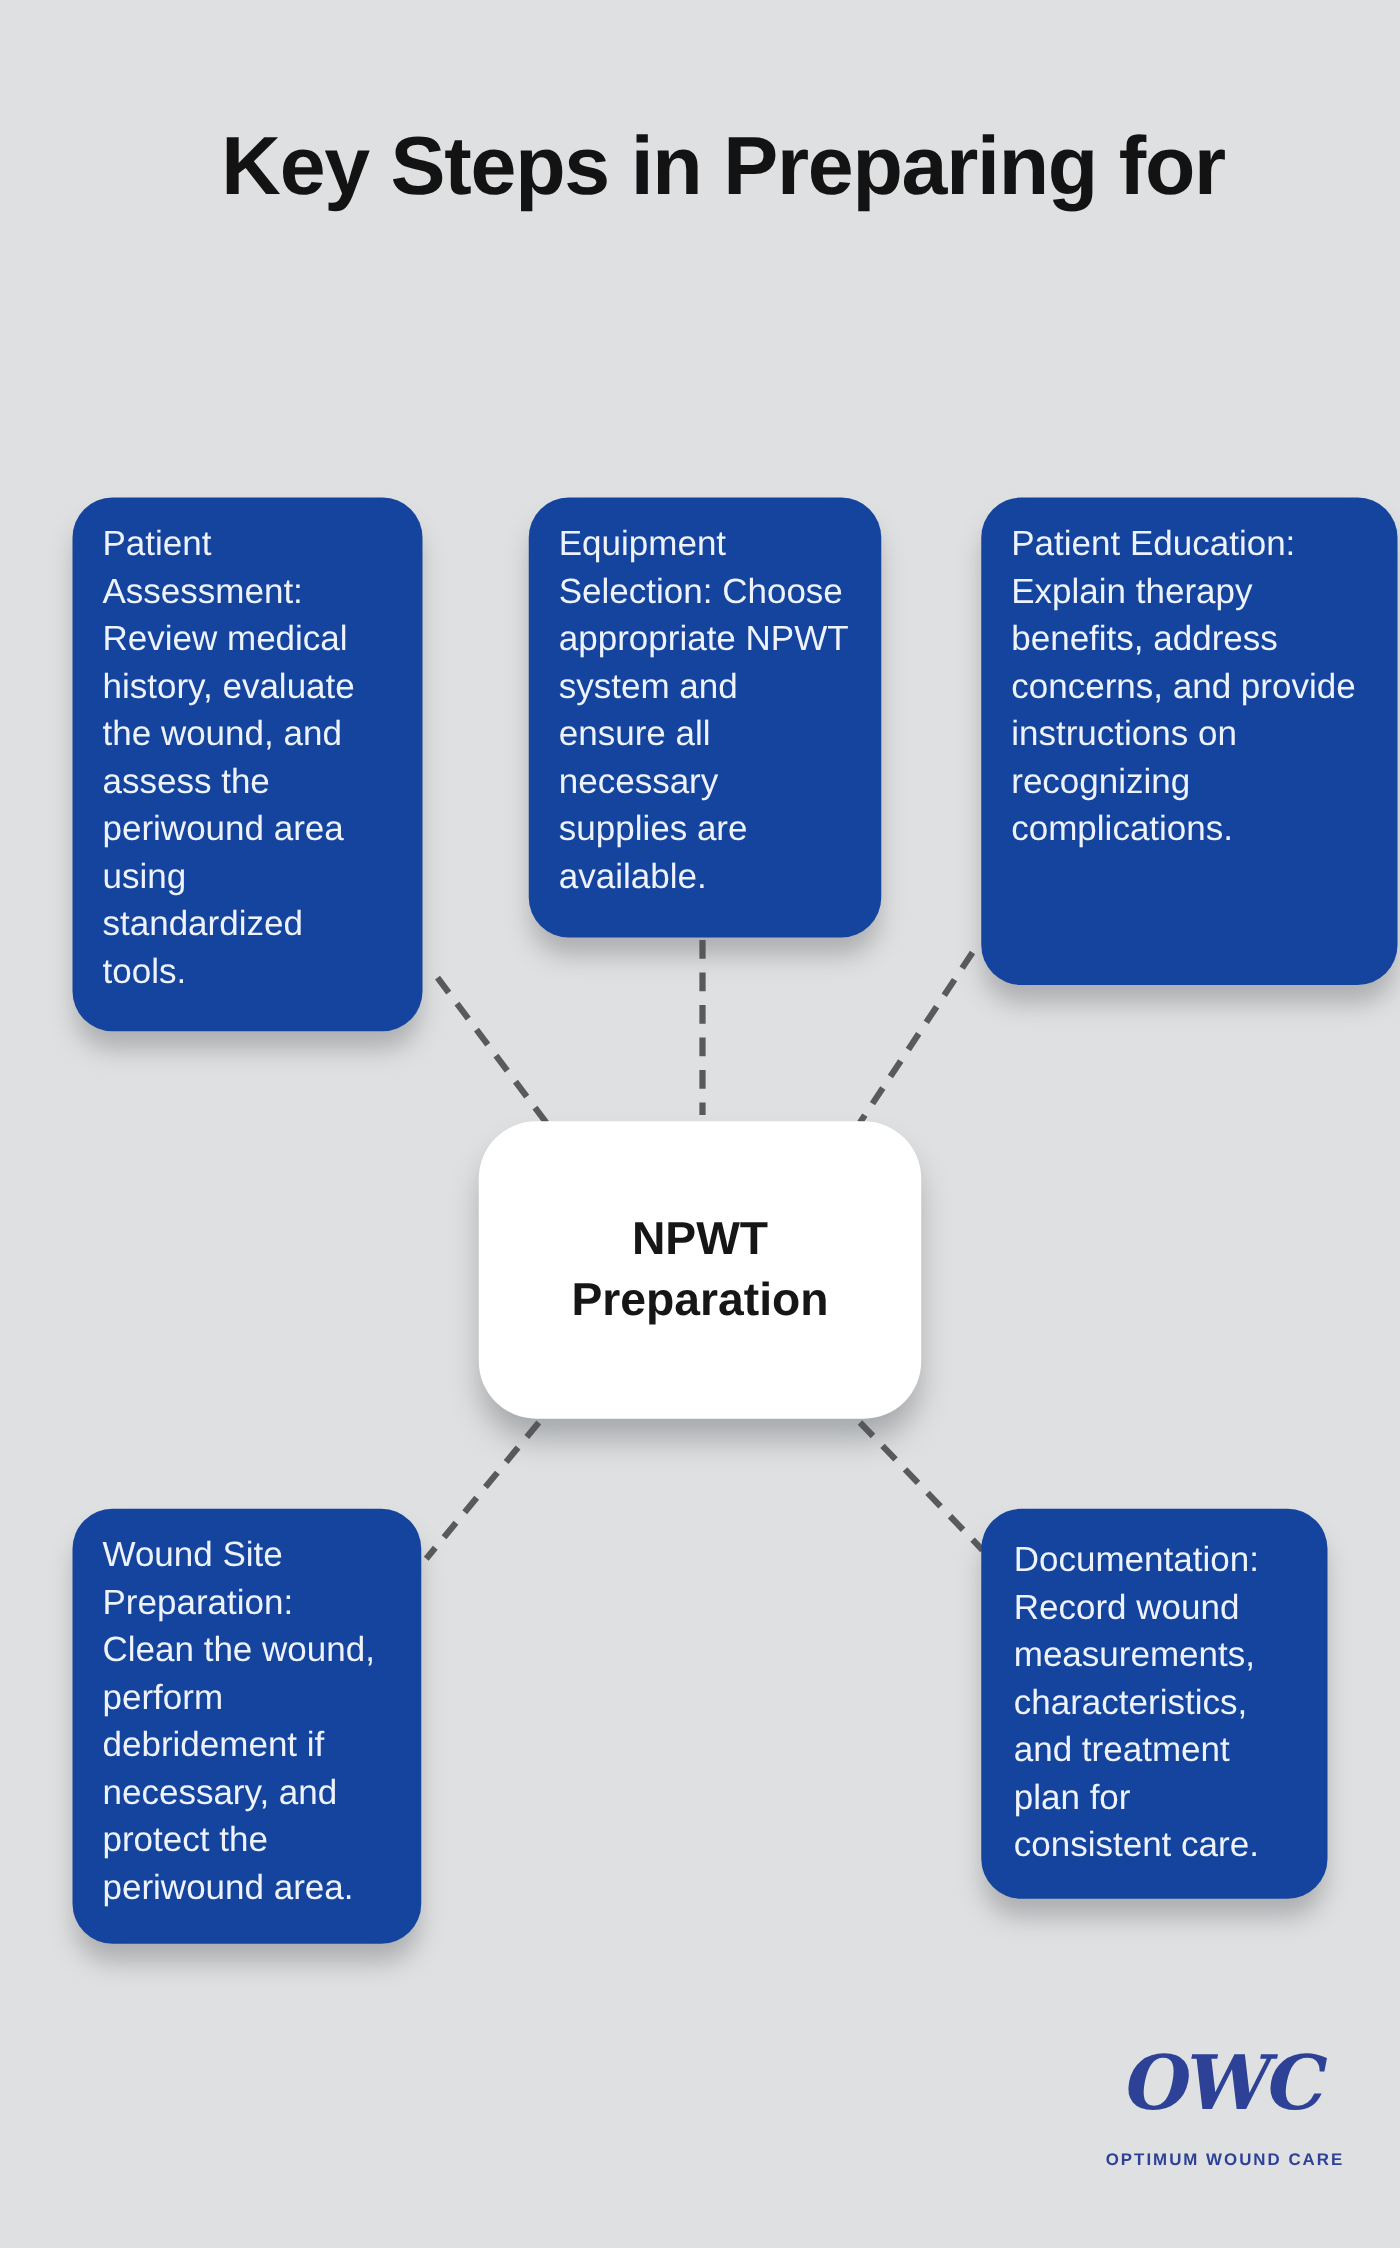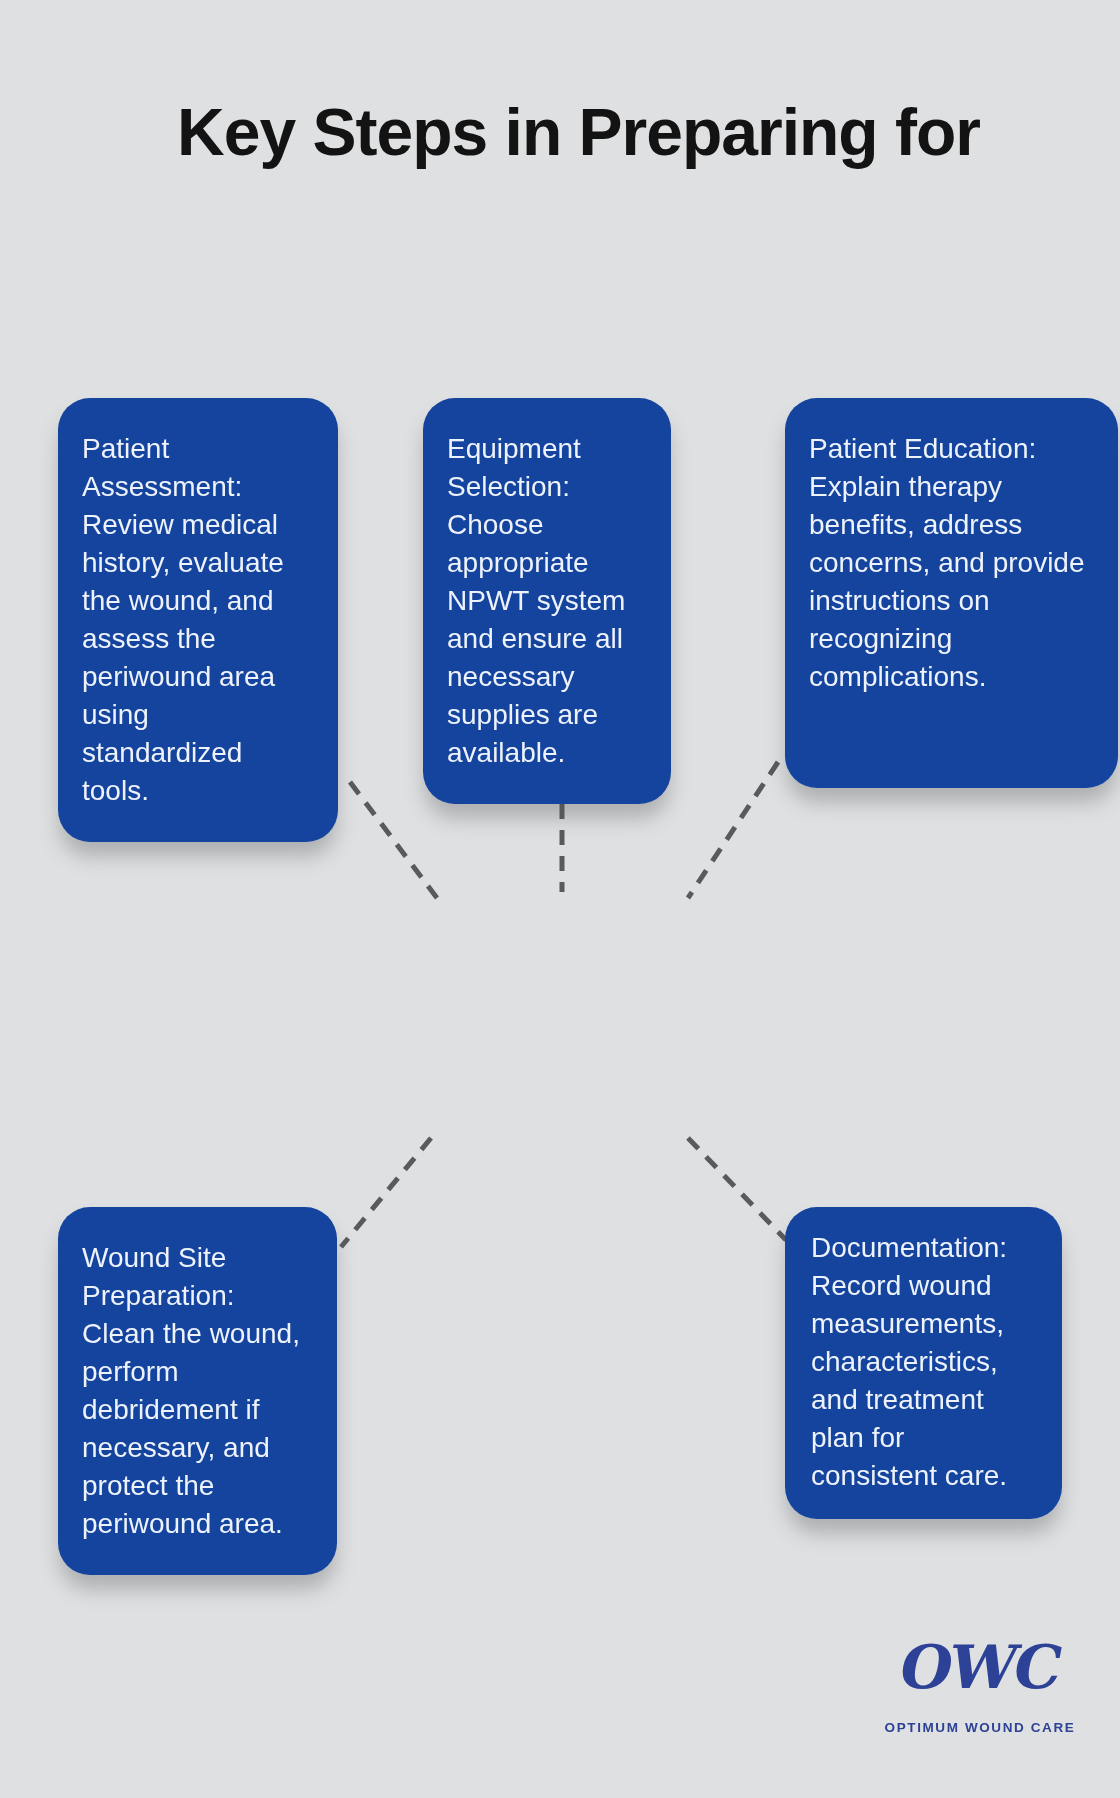--- a/index.html
+++ b/index.html
@@ -46,27 +46,27 @@
   .connector-svg line{
     stroke:var(--connector);
     stroke-width:5;
     stroke-dasharray:15 11;
   }
   .step-box{
     position:absolute;
     background:var(--box-bg);
     color:var(--box-text);
     border-radius:32px;
-    padding:32px 24px;
+    padding:18px 24px;
     font-size:28px;
     line-height:38px;
     box-shadow:0 16px 20px -2px rgba(80,84,90,0.35);
   }
   .box-1{left:58px;  top:398px;  width:280px; min-height:427px;}
-  .box-2{left:423px; top:398px;  width:248px; min-height:352px;}
+  .box-2{left:423px; top:398px;  width:282px; min-height:352px;}
   .box-3{left:785px; top:398px;  width:333px; min-height:390px;}
   .box-4{left:58px;  top:1207px; width:279px; min-height:348px;}
   .box-5{left:785px; top:1207px; width:277px; min-height:312px; padding:22px 26px;}
   .center-node{
     position:absolute;
     left:383px; top:897px;
     width:354px; height:238px;
     background:var(--center-bg);
     border-radius:46px;
     box-shadow:0 18px 24px -2px rgba(80,84,90,0.40);
@@ -134,19 +134,22 @@
   </div>
 
   <div class="step-box box-5">
     <p>Documentation: Record wound measurements, characteristics, and treatment plan for consistent care.</p>
   </div>
 
   <div class="step-box box-4">
     <p>Wound Site Preparation: Clean the wound, perform debridement if necessary, and protect the periwound area.</p>
   </div>
 
+  <div class="center-node">
+    <div class="center-label">NPWT Preparation</div>
+  </div>
 
   <div class="logo">
     <div class="logo-monogram">OWC</div>
     <div class="logo-name">OPTIMUM WOUND CARE</div>
   </div>
 
 </div>
 
 </body></html>

